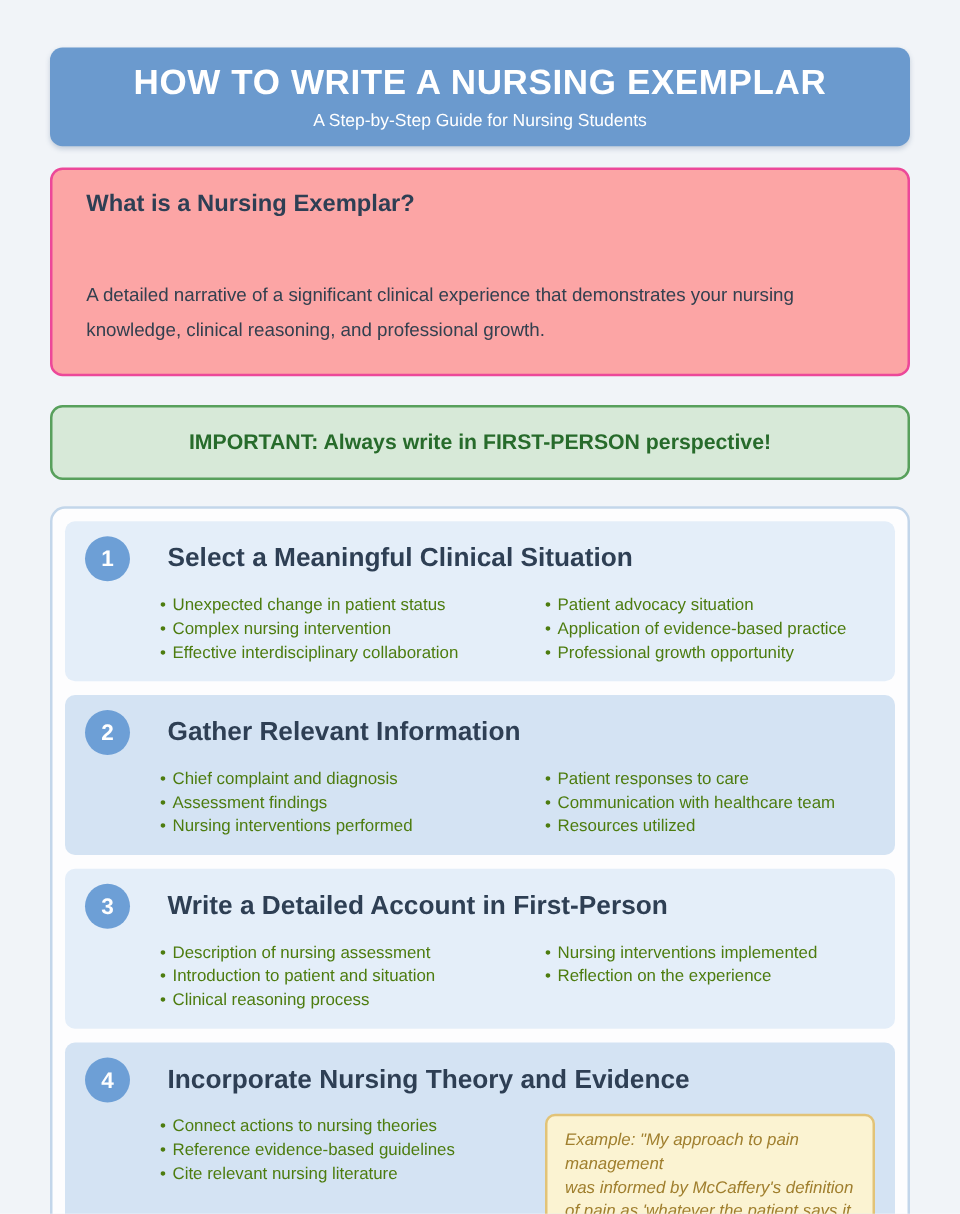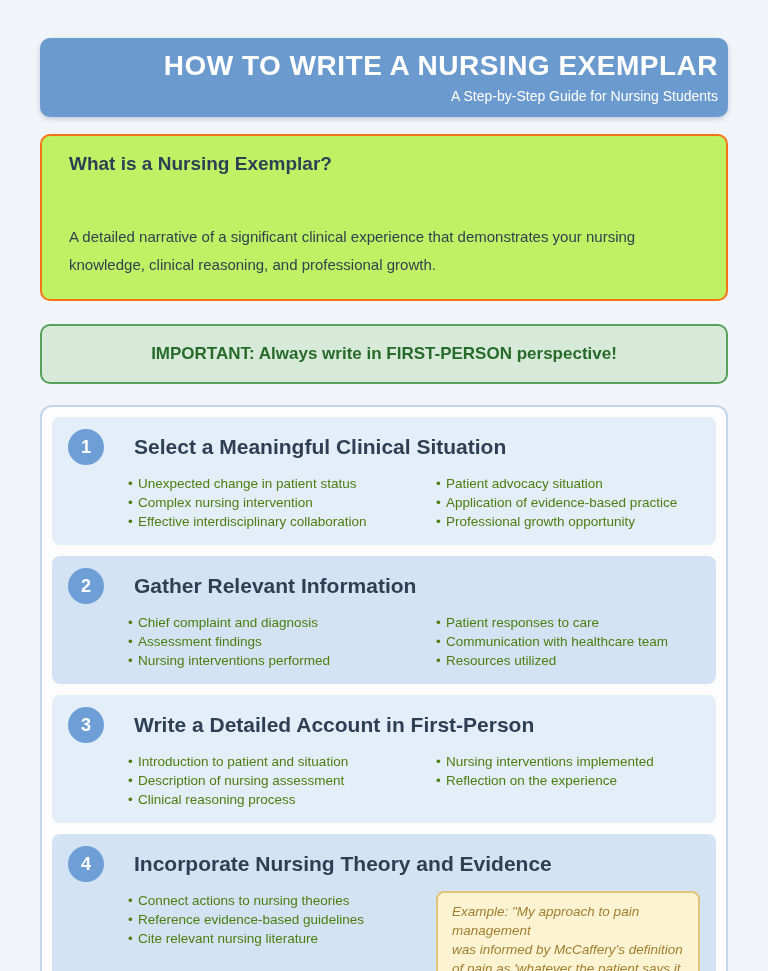--- a/index.html
+++ b/index.html
@@ -8,41 +8,41 @@
     background: #f1f4f8;
     font-family: "Liberation Sans", sans-serif;
     color: #2e3e50;
   }
   .page { width: 768px; padding: 38px 40px 0 40px; }
 
   
   .header {
     background: #6b9ace;
     border-radius: 10px;
-    text-align: right;
+    text-align: center;
     padding: 12px 10px 13px 10px;
     box-shadow: 0 2px 4px rgba(60,90,130,0.25);
   }
   .header h1 {
     color: #ffffff;
     font-size: 28px;
     font-weight: bold;
     letter-spacing: 0.5px;
   }
   .header .subtitle {
     color: #ffffff;
     font-size: 14px;
     margin-top: 6px;
   }
 
   
   .intro {
     margin-top: 17px;
-    background: #bef264;
-    border: 2px solid #f97316;
+    background: #fca5a5;
+    border: 2px solid #ec4899;
     border-radius: 10px;
     padding: 17px 42px 20px 27px;
   }
   .intro h2 {
     font-size: 19px;
     font-weight: bold;
     color: #2e3f54;
     margin-bottom: 10px;
   }
   .intro p {
@@ -200,22 +200,22 @@
       </div>
     </div>
 
     <div class="step light">
       <div class="step-head">
         <div class="step-num">3</div>
         <div class="step-title">Write a Detailed Account in First-Person</div>
       </div>
       <div class="step-body">
         <ul class="bullets">
+          <li>Description of nursing assessment</li>
           <li>Introduction to patient and situation</li>
-          <li>Description of nursing assessment</li>
           <li>Clinical reasoning process</li>
         </ul>
         <ul class="bullets">
           <li>Nursing interventions implemented</li>
           <li>Reflection on the experience</li>
         </ul>
       </div>
     </div>
 
     <div class="step dark">

